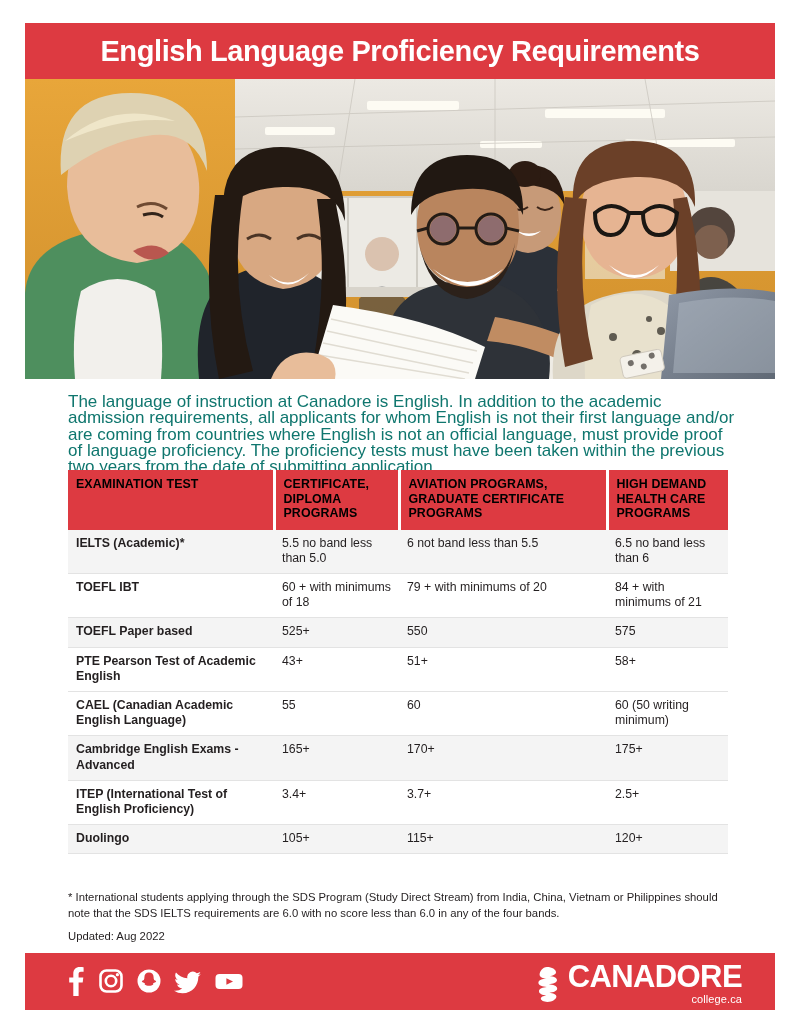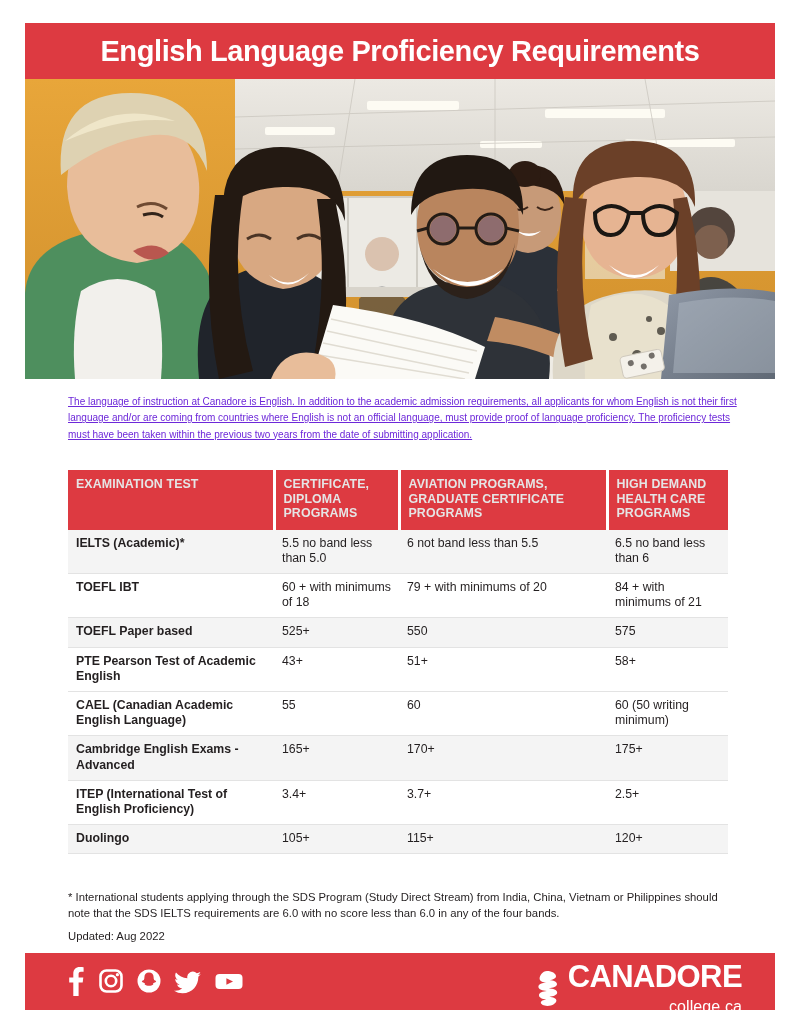--- a/index.html
+++ b/index.html
@@ -51,43 +51,42 @@
     background: #c9a24a;
   }
   .hero svg { display: block; width: 750px; height: 300px; }
 
   
   .intro {
     position: absolute;
     left: 68px;
     top: 394px;
     width: 672px;
-    font-size: 10px;
+    font-size: 17px;
     line-height: 16.3px;
-    color: #6d28d9;
-    text-decoration: underline;
+    color: #0f766e;
   }
 
   
   .req-table {
     position: absolute;
     left: 68px;
     top: 470px;
     width: 660px;
     border-collapse: collapse;
     table-layout: fixed;
   }
   .req-table col.c1 { width: 206px; }
   .req-table col.c2 { width: 125px; }
   .req-table col.c3 { width: 208px; }
   .req-table col.c4 { width: 121px; }
 
   .req-table thead th {
     background: #dd3a41;
-    color: #e5e5e5;
+    color: #000000;
     font-size: 12.4px;
     line-height: 14.5px;
     font-weight: bold;
     text-align: left;
     vertical-align: top;
     padding: 7px 8px 9px 8px;
     border-right: 3px solid #ffffff;
     letter-spacing: 0.1px;
   }
   .req-table thead th:last-child { border-right: none; }
@@ -152,23 +151,23 @@
   .logo-word {
     color: #ffffff;
     font-size: 31px;
     font-weight: bold;
     letter-spacing: -0.6px;
     line-height: 30px;
     font-family: "Liberation Sans", sans-serif;
   }
   .logo-sub {
     color: #ffffff;
-    font-size: 16px;
+    font-size: 11px;
     line-height: 12px;
-    margin-top: 9px;
+    margin-top: 1px;
     letter-spacing: 0.1px;
   }
 </style>
 </head>
 <body>
 
 <div class="page">
 
   <div class="header-banner">
     <div class="header-title">English Language Proficiency Requirements</div>

